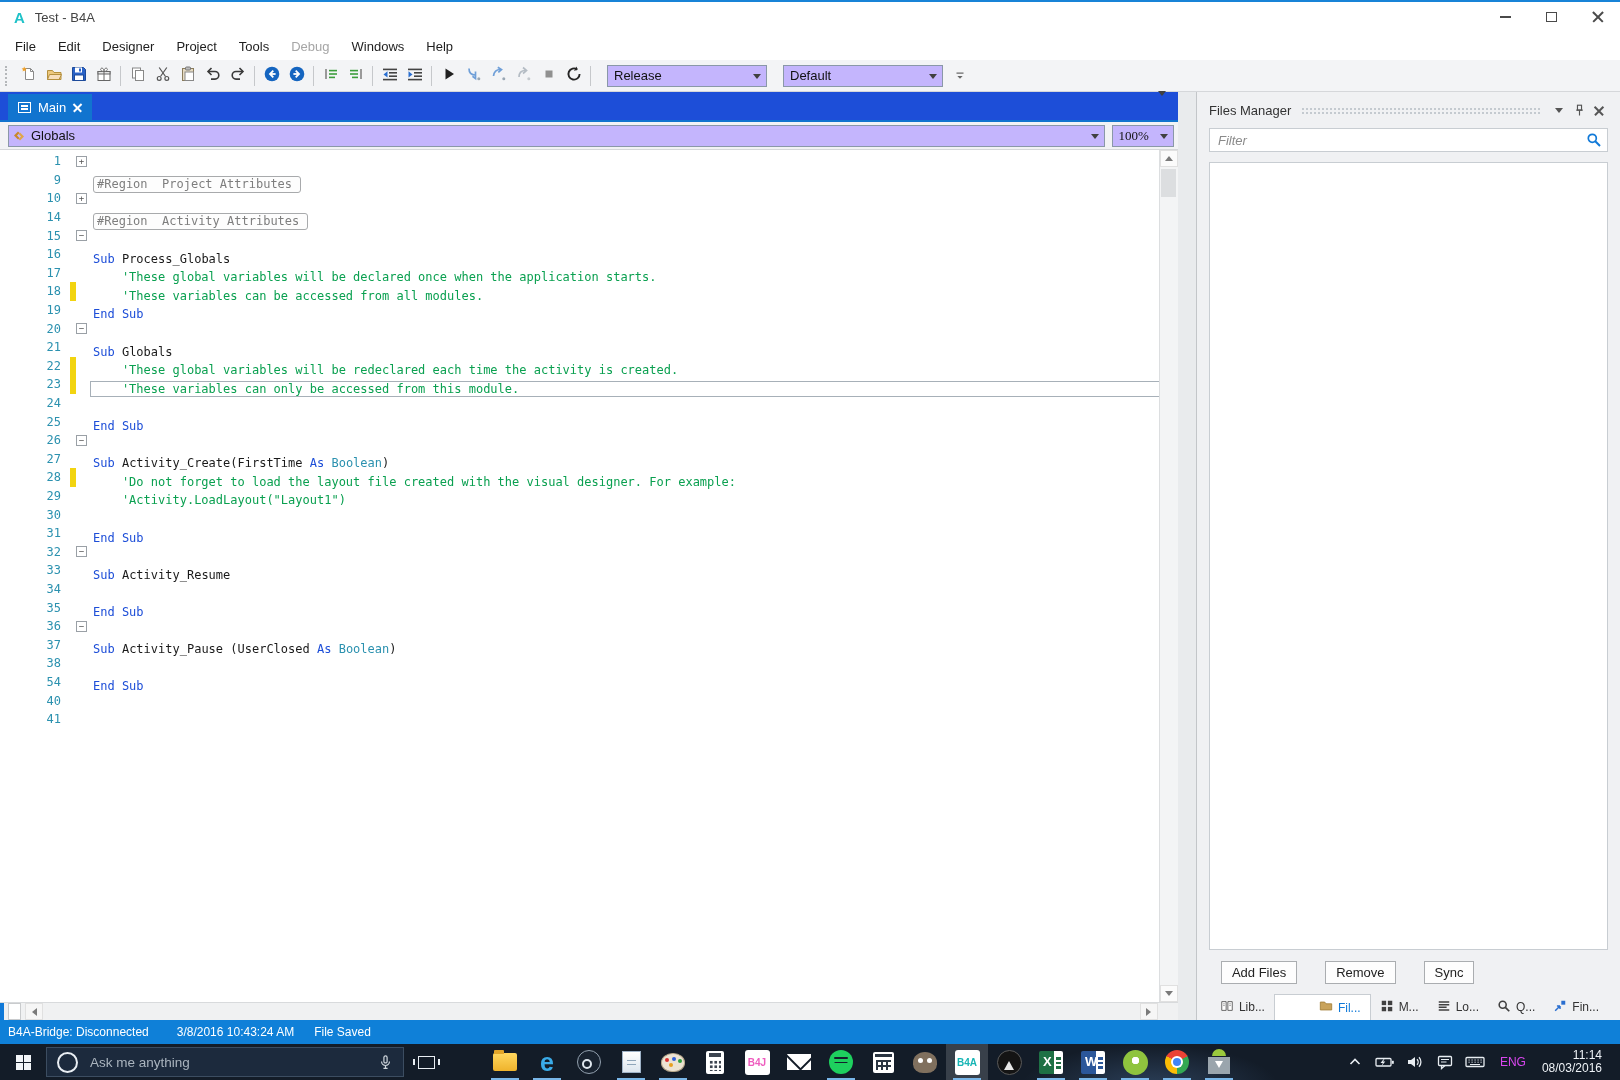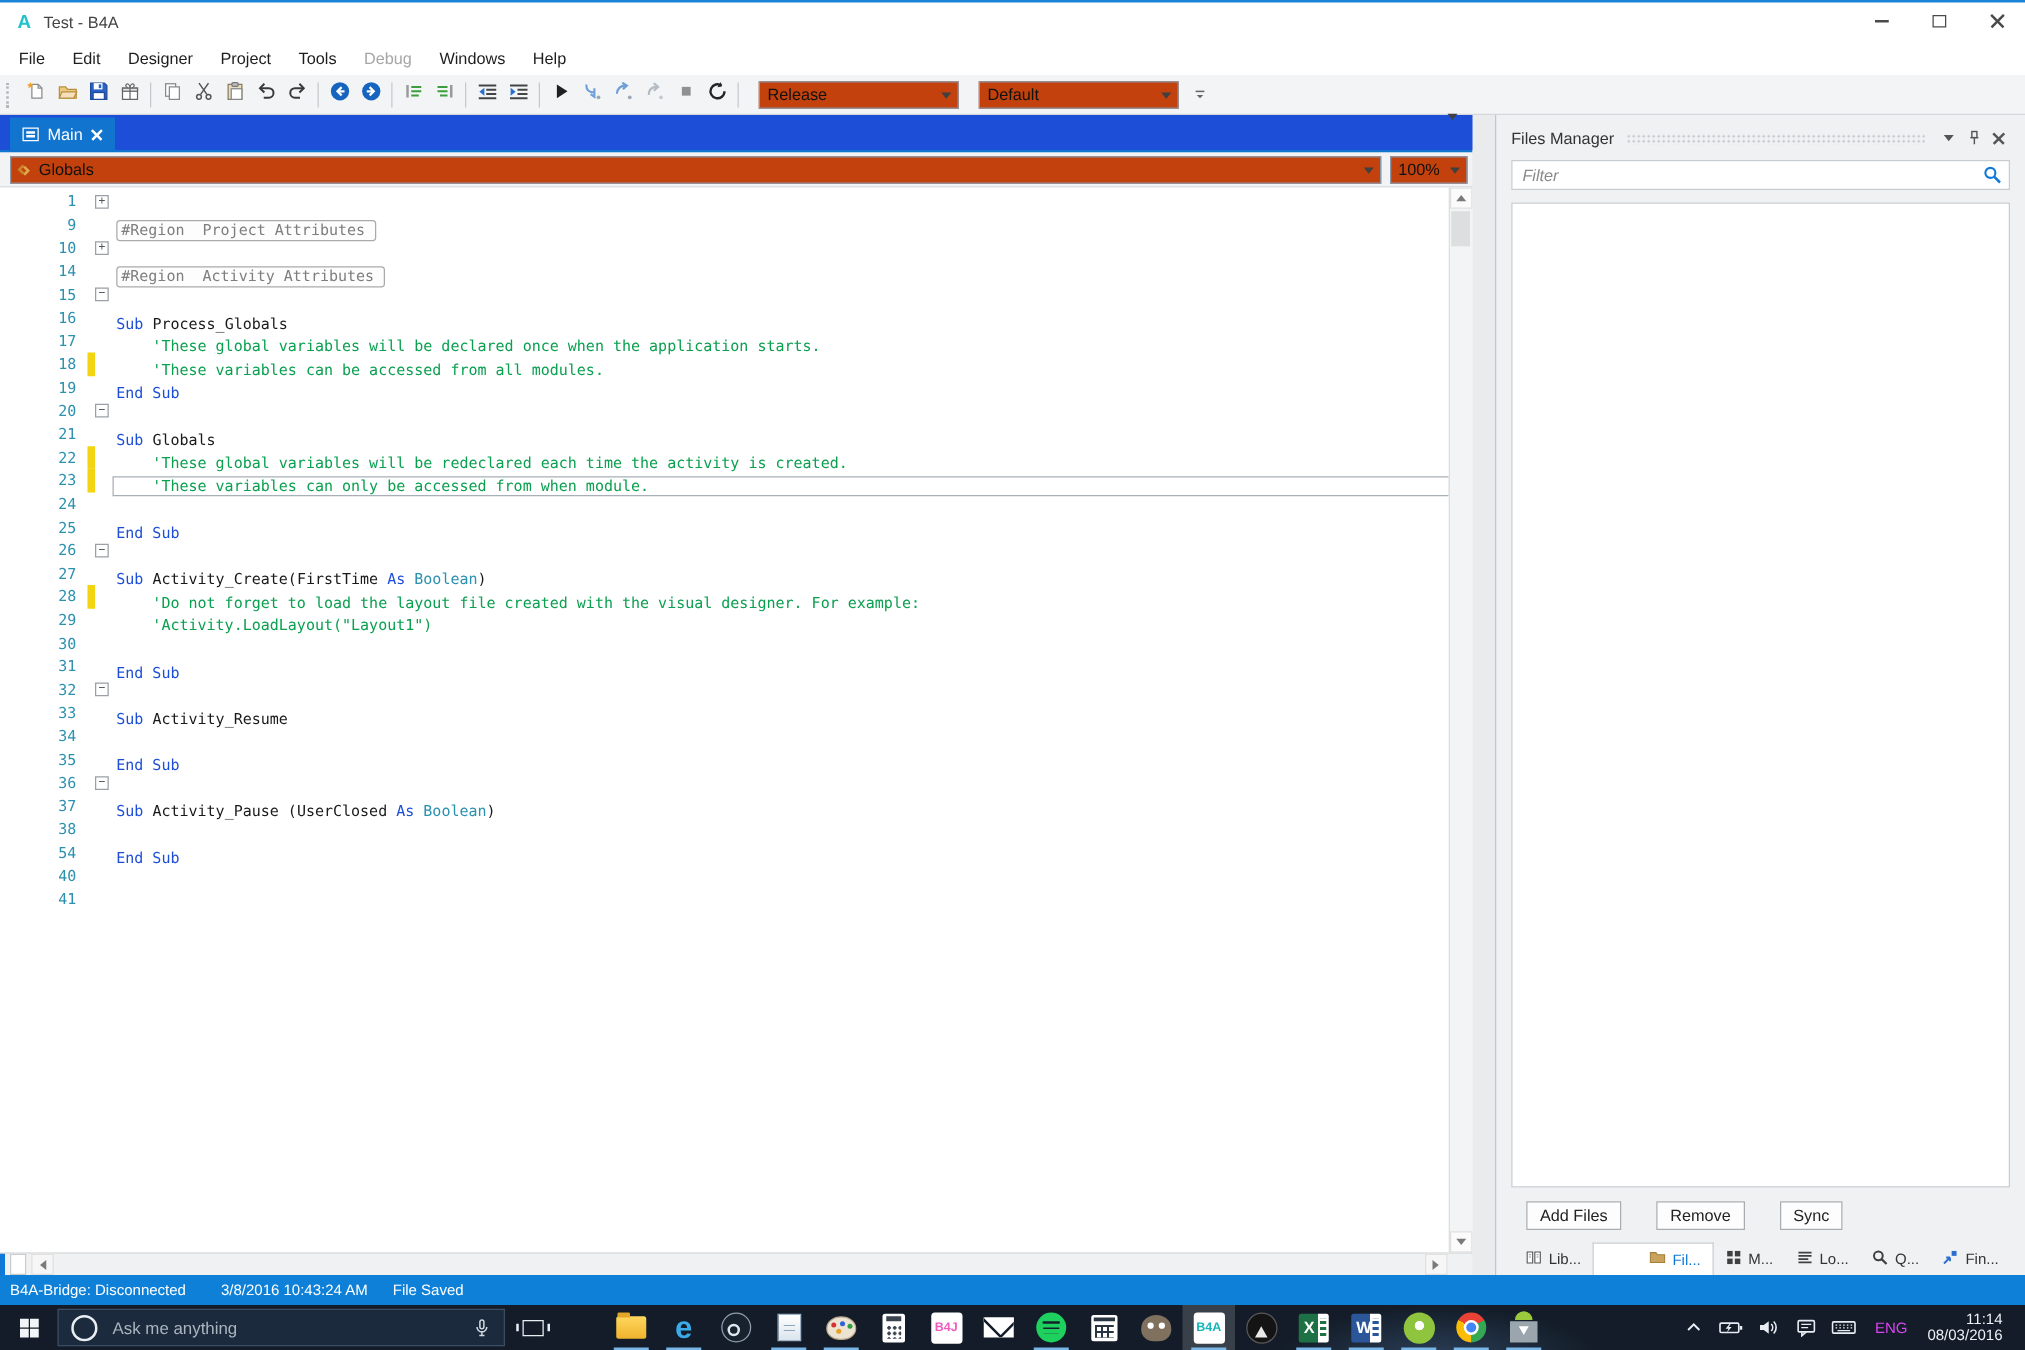--- a/index.html
+++ b/index.html
@@ -24,21 +24,21 @@
   .menu-item { padding:4px 11px; font-size:13px; color:#1e1e1e; }
   .menu-item.disabled { color:#a6a6a6; }
 
   
   .toolbar { height:32px; background:#f3f4f6; border-bottom:1px solid #d5d7da; display:flex; align-items:center; padding-left:2px; }
   .grip { width:6px; height:20px; border-left:2px dotted #b4b7ba; margin:0 5px 0 3px; }
   .tb-icons { display:flex; align-items:center; }
   .tb-btn { width:25px; height:24px; display:flex; align-items:center; justify-content:center; }
   .tb-btn svg { width:16px; height:16px; }
   .tb-sep { width:1px; height:20px; background:#c6c8cb; margin:0 4px; }
-  .combo { background:#c2410c; border:1px solid #8a98a8; height:22px; display:flex; align-items:center; font-size:13px; color:#111; }
+  .combo { background:#c4b5fd; border:1px solid #8a98a8; height:22px; display:flex; align-items:center; font-size:13px; color:#111; }
   .combo .ctext { flex:1; padding-left:6px; }
   .caret { width:0; height:0; border:4px solid transparent; border-top:5px solid #404040; margin:6px 5px 0 4px; }
   .combo-release { width:160px; margin-left:12px; }
   .combo-default { width:160px; margin-left:16px; }
   .overflow-btn { margin-left:10px; display:flex; align-items:center; }
 
   
   .workspace { flex:1; display:flex; background:#e9ebed; min-height:0; }
   .editor { width:1218px; display:flex; flex-direction:column; min-height:0; }
 
@@ -49,21 +49,21 @@
   .tab-x { width:9px; height:9px; position:relative; }
   .tab-x::before,.tab-x::after { content:''; position:absolute; left:-1px; top:4px; width:11px; height:1.5px; background:#fff; }
   .tab-x::before{transform:rotate(45deg);} .tab-x::after{transform:rotate(-45deg);}
   .strip-dd { position:absolute; right:12px; bottom:6px; }
   .strip-dd .caret { margin:0; }
   .tabline { height:2px; background:#1174cf; }
 
   .navrow { height:28px; background:#f2f3f5; display:flex; align-items:center; padding:0 4px 0 8px; border-bottom:1px solid #d5d7da; }
   .combo-globals { flex:1; height:22px; }
   .combo-globals .gicon { margin-left:4px; display:flex; }
-  .combo-zoom { width:62px; height:22px; margin-left:7px; }
+  .combo-zoom { width:62px; height:22px; margin-left:7px;font-family:Liberation Serif, serif; }
 
   .codewrap { flex:1; display:flex; background:#fff; min-height:0; }
   .codelines { flex:1; padding-top:2px; overflow:hidden; font-family:"DejaVu Sans Mono", monospace; font-size:12px; }
   .cl { display:flex; align-items:center; height:18.6px; }
   .ln { width:70px; text-align:right; padding-right:9px; color:#2b91af; flex:none; }
   .chg { width:6px; height:18.6px; flex:none; }
   .chg.y { background:#f2d410; }
   .fold { width:15px; flex:none; display:flex; align-items:center; }
   .fm { width:11px; height:11px; border:1px solid #9aa0a6; background:#fff; color:#555; font-size:9px; line-height:9px; text-align:center; font-family:"DejaVu Sans Mono",monospace; }
   .code { flex:1; white-space:pre; color:#1a1a1a; padding-left:2px;margin-top:46px; }
@@ -500,21 +500,21 @@
             <div class="cl">
               <span class="ln">21</span>
               <span class="chg"></span>
               <span class="fold"></span>
               <span class="code"><span class="tk-c">    'These global variables will be redeclared each time the activity is created.</span></span>
             </div>
             <div class="cl cur">
               <span class="ln">22</span>
               <span class="chg y"></span>
               <span class="fold"></span>
-              <span class="code"><span class="tk-c">    'These variables can only be accessed from when module.</span></span>
+              <span class="code"><span class="tk-c">    'These variables can only be accessed from this module.</span></span>
             </div>
             <div class="cl">
               <span class="ln">23</span>
               <span class="chg y"></span>
               <span class="fold"></span>
               <span class="code"></span>
             </div>
             <div class="cl">
               <span class="ln">24</span>
               <span class="chg"></span>

